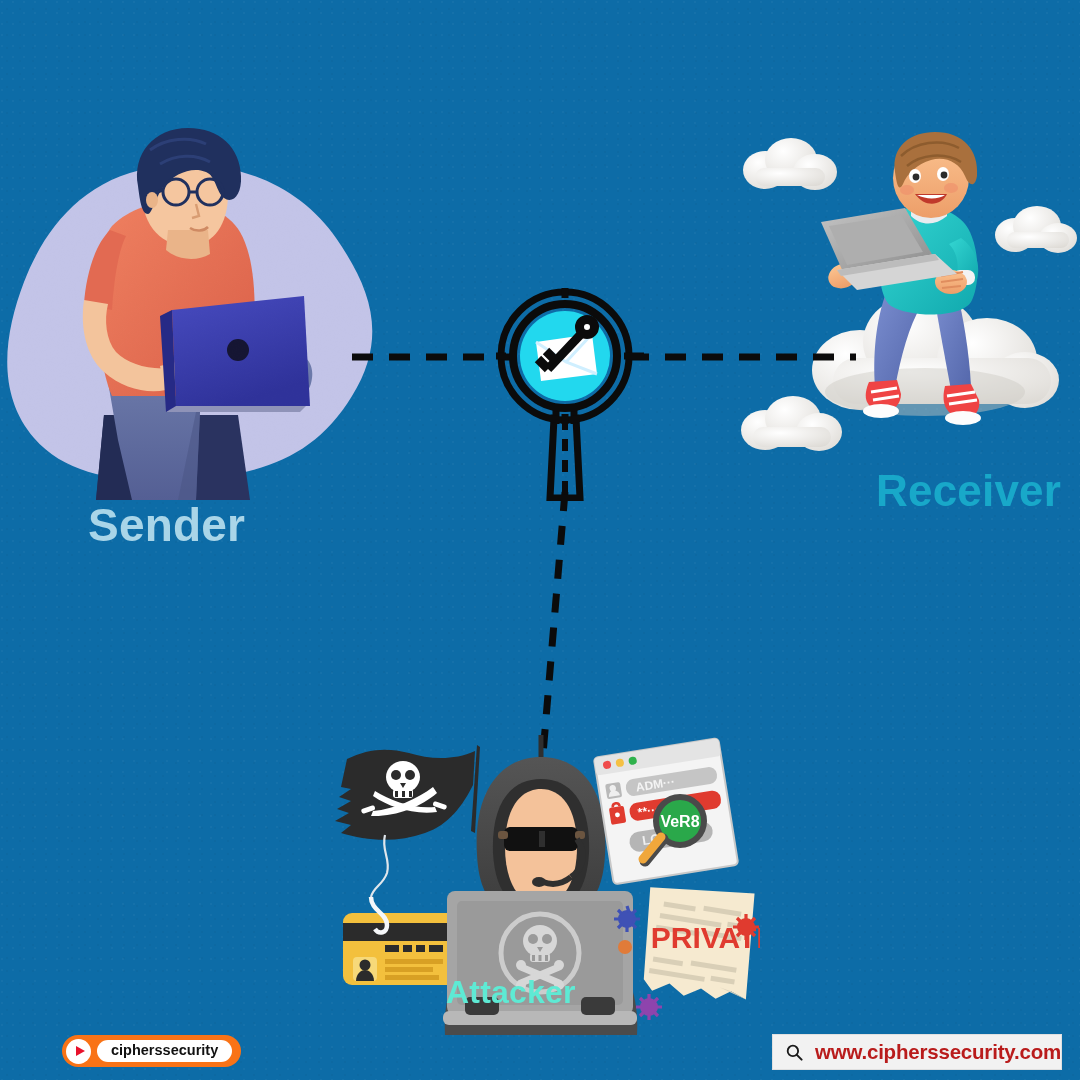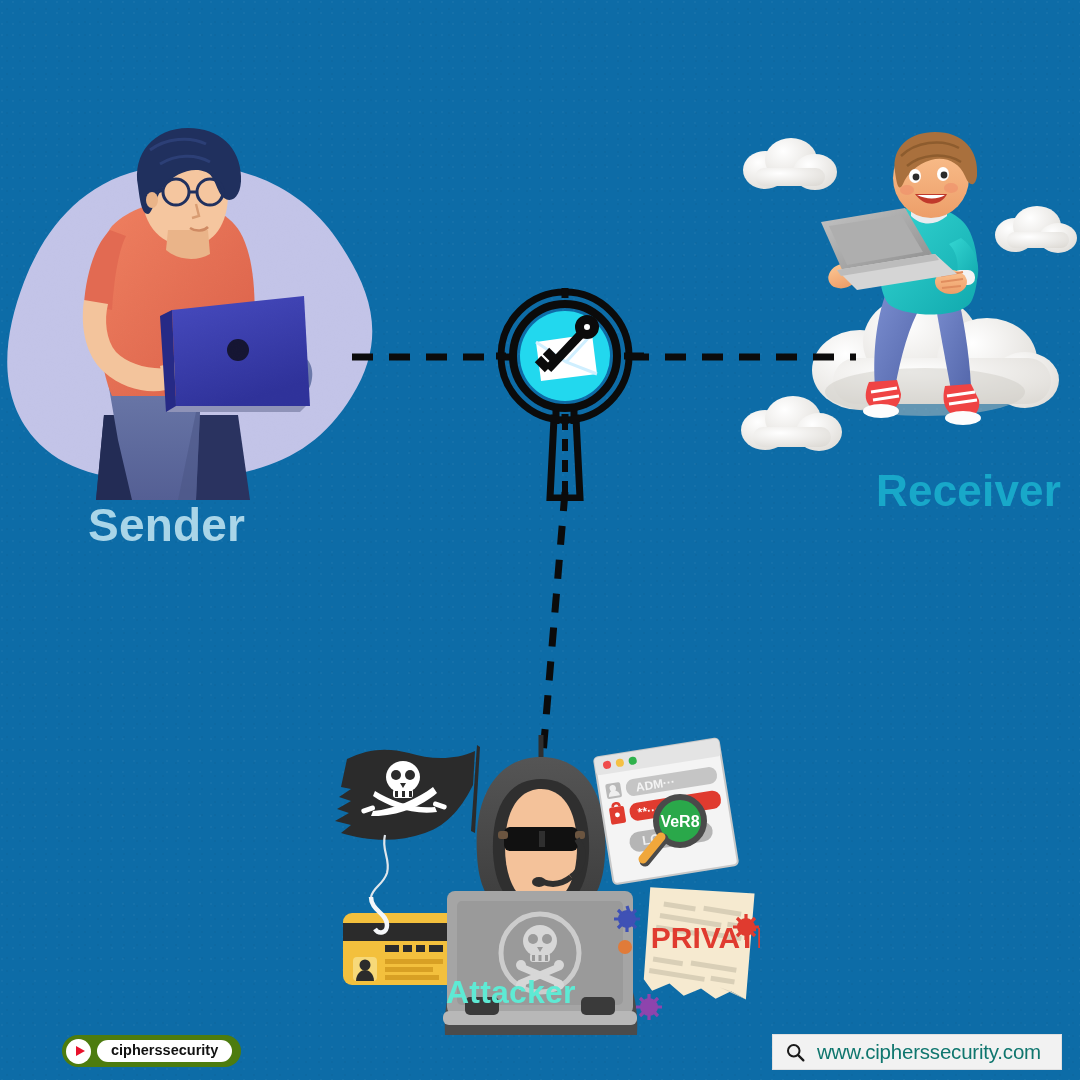--- a/index.html
+++ b/index.html
@@ -65,21 +65,21 @@
   #interceptor-icon { left: 496px; top: 286px; width: 148px; height: 215px; }
 
   
   #attacker-illustration { left: 325px; top: 735px; width: 435px; height: 300px; }
 
   
   #channel-badge {
     left: 62px; top: 1035px;
     height: 32px;
     display: flex; align-items: center;
-    background: #4d7c0f;
+    background: #f97316;
     border-radius: 18px;
     padding: 0 9px 0 4px;
     box-sizing: border-box;
   }
   #channel-play-icon {
     width: 25px; height: 25px;
     border-radius: 50%;
     background: #ffffff;
     display: flex; align-items: center; justify-content: center;
     flex: 0 0 auto;
@@ -110,23 +110,24 @@
     width: 290px; height: 36px;
     background: #f2f2f2;
     display: flex; align-items: center;
     padding-left: 12px;
     box-sizing: border-box;
     border: 1px solid #e0e0e0;
   }
   #website-url {
     margin-left: 11px;
     font-size: 20.5px;
-    color: #0f766e;
+    color: #b91c1c;
     white-space: nowrap;
     letter-spacing: -0.2px;
+    font-weight: bold;
   }
 </style>
 </head>
 <body>
 
 <div id="stage">
 
   <div id="bg-texture"></div>
 
   <svg class="abs" id="sender-illustration" viewBox="0 0 390 380" xmlns="http://www.w3.org/2000/svg">

